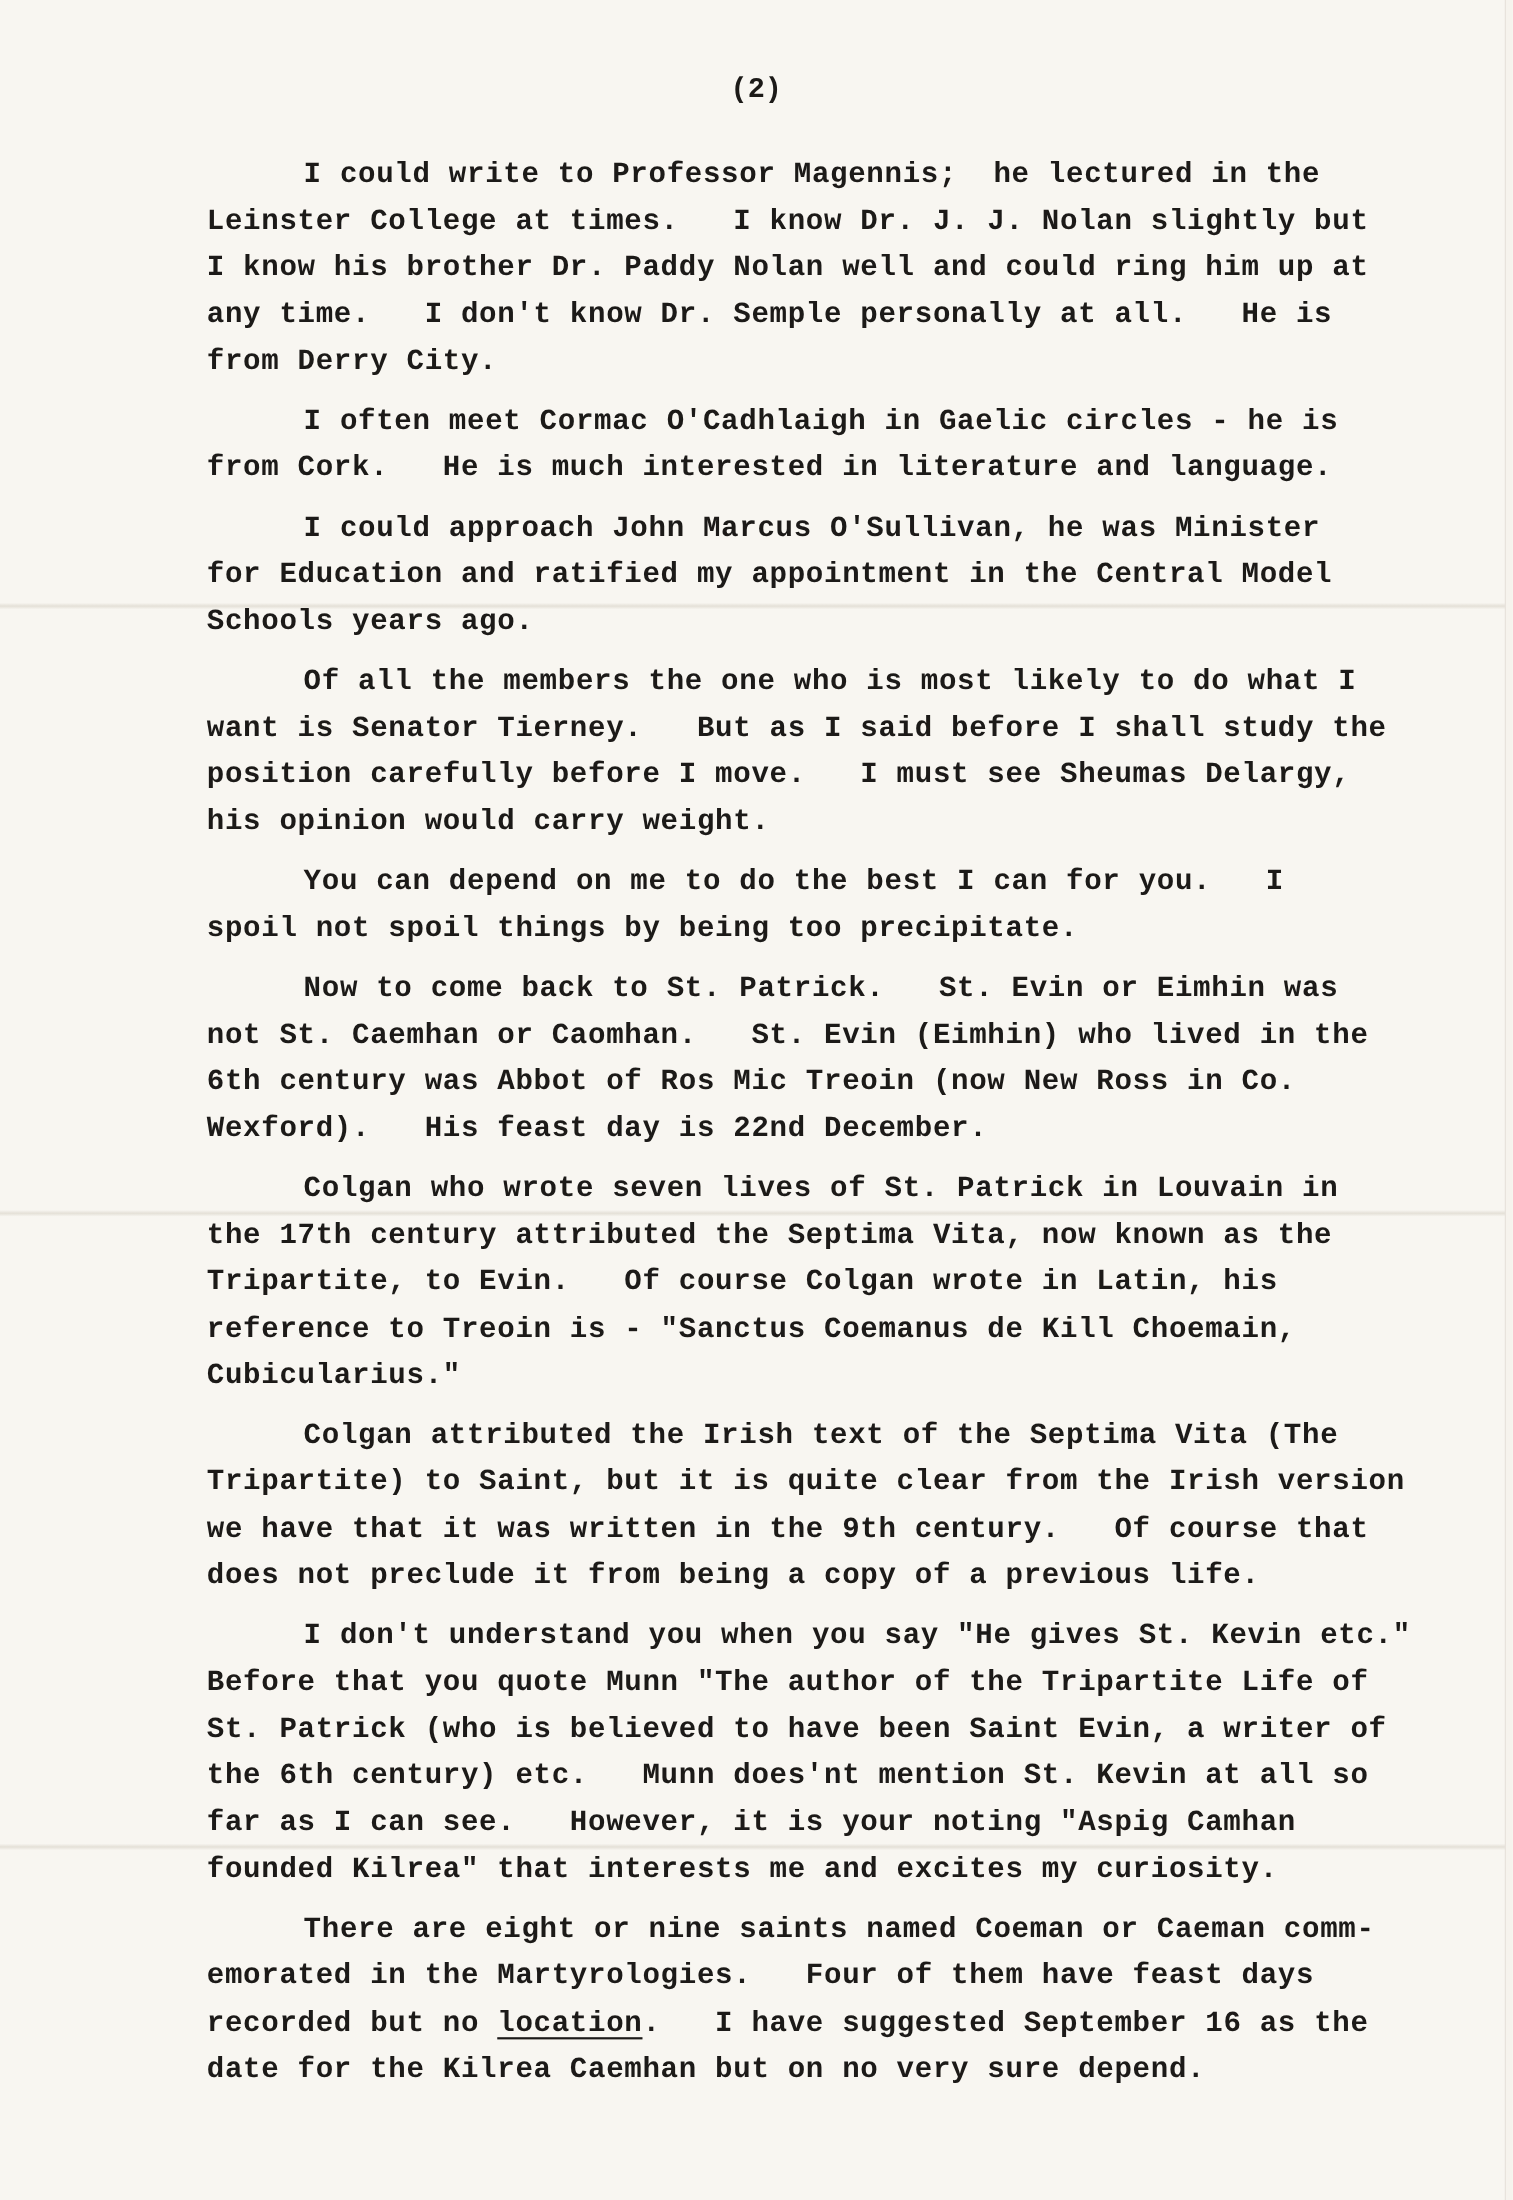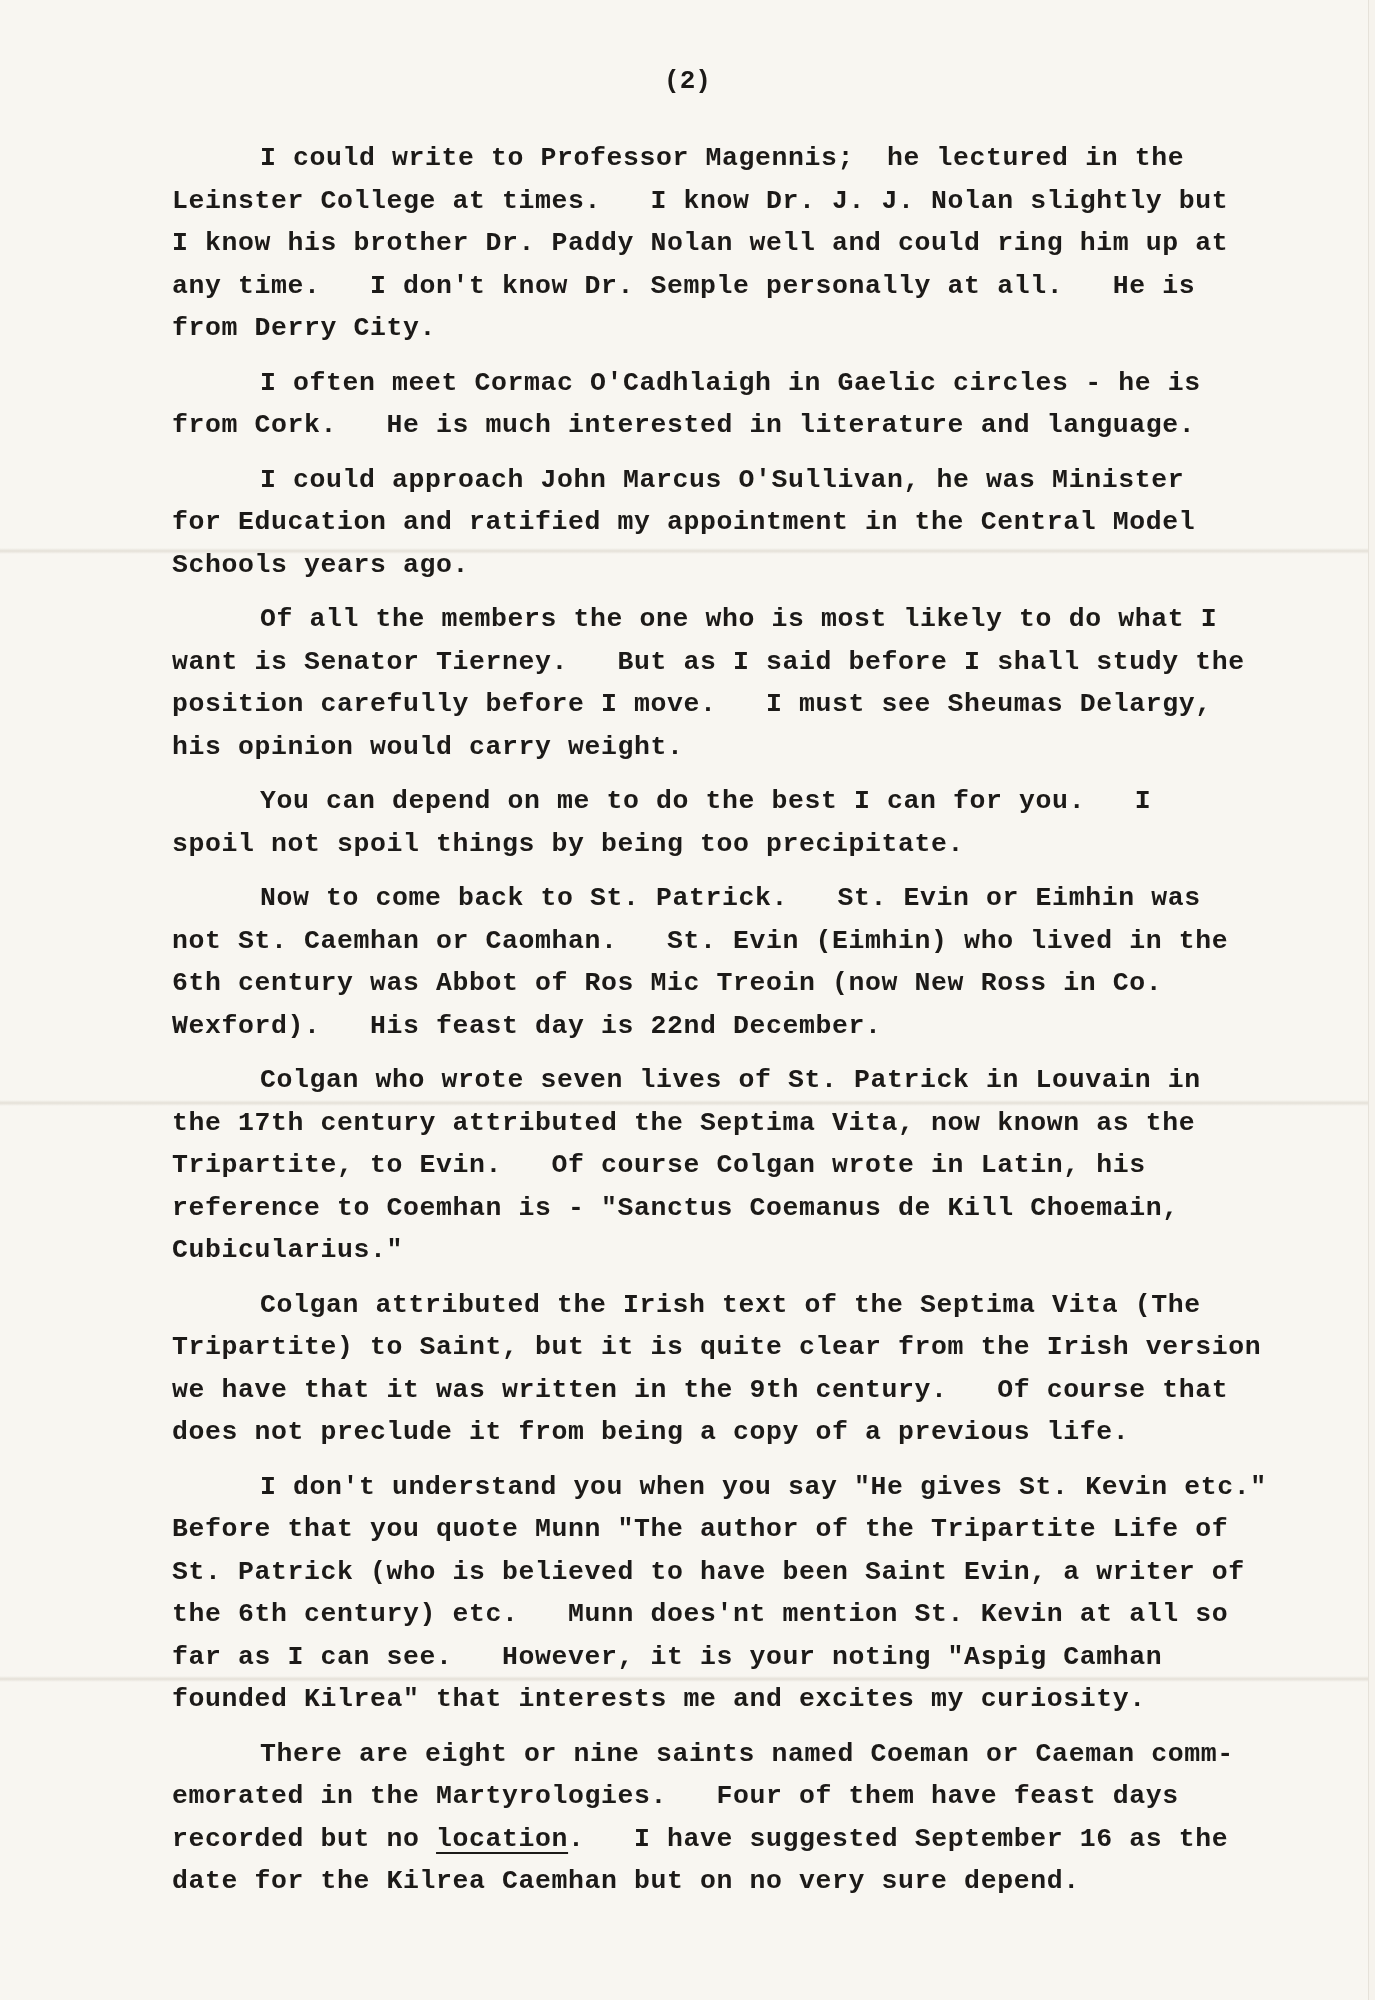--- a/index.html
+++ b/index.html
@@ -17,21 +17,21 @@
   }
   .fold {
     position: absolute; left: 0; width: 1368px; height: 6px;
     background: linear-gradient(to bottom, rgba(0,0,0,0) 0%, rgba(170,160,140,0.25) 50%, rgba(0,0,0,0) 100%);
   }
   .page-number {
     position: absolute; top: 66px; left: 0; width: 1375px;
     text-align: center; font-size: 26px; font-weight: bold;
   }
   .body-text {
-    position: absolute; left: 172px; top: 137px; width: 1140px;
+    position: absolute; left: 188px; top: 137px; width: 1140px;
   }
   .para { margin: 0 0 12px 0; }
   .line {
     display: block; white-space: pre;
     font-size: 26.5px; font-weight: bold; line-height: 42.5px;
     letter-spacing: 0.6px;
   }
   .indent { padding-left: 88px; }
   .underline { text-decoration: underline; text-decoration-thickness: 2px; text-underline-offset: 6px; text-align: right; }
 </style>
@@ -83,21 +83,21 @@
     <span class="line indent">Now to come back to St. Patrick.   St. Evin or Eimhin was</span>
     <span class="line">not St. Caemhan or Caomhan.   St. Evin (Eimhin) who lived in the</span>
     <span class="line">6th century was Abbot of Ros Mic Treoin (now New Ross in Co.</span>
     <span class="line">Wexford).   His feast day is 22nd December.</span>
   </div>
 
   <div class="para">
     <span class="line indent">Colgan who wrote seven lives of St. Patrick in Louvain in</span>
     <span class="line">the 17th century attributed the Septima Vita, now known as the</span>
     <span class="line">Tripartite, to Evin.   Of course Colgan wrote in Latin, his</span>
-    <span class="line">reference to Coemhan is - "Sanctus Coemanus de Kill Choemain,</span>
+    <span class="line">reference to Treoin is - "Sanctus Coemanus de Kill Choemain,</span>
     <span class="line">Cubicularius."</span>
   </div>
 
   <div class="para">
     <span class="line indent">Colgan attributed the Irish text of the Septima Vita (The</span>
     <span class="line">Tripartite) to Saint, but it is quite clear from the Irish version</span>
     <span class="line">we have that it was written in the 9th century.   Of course that</span>
     <span class="line">does not preclude it from being a copy of a previous life.</span>
   </div>
 

